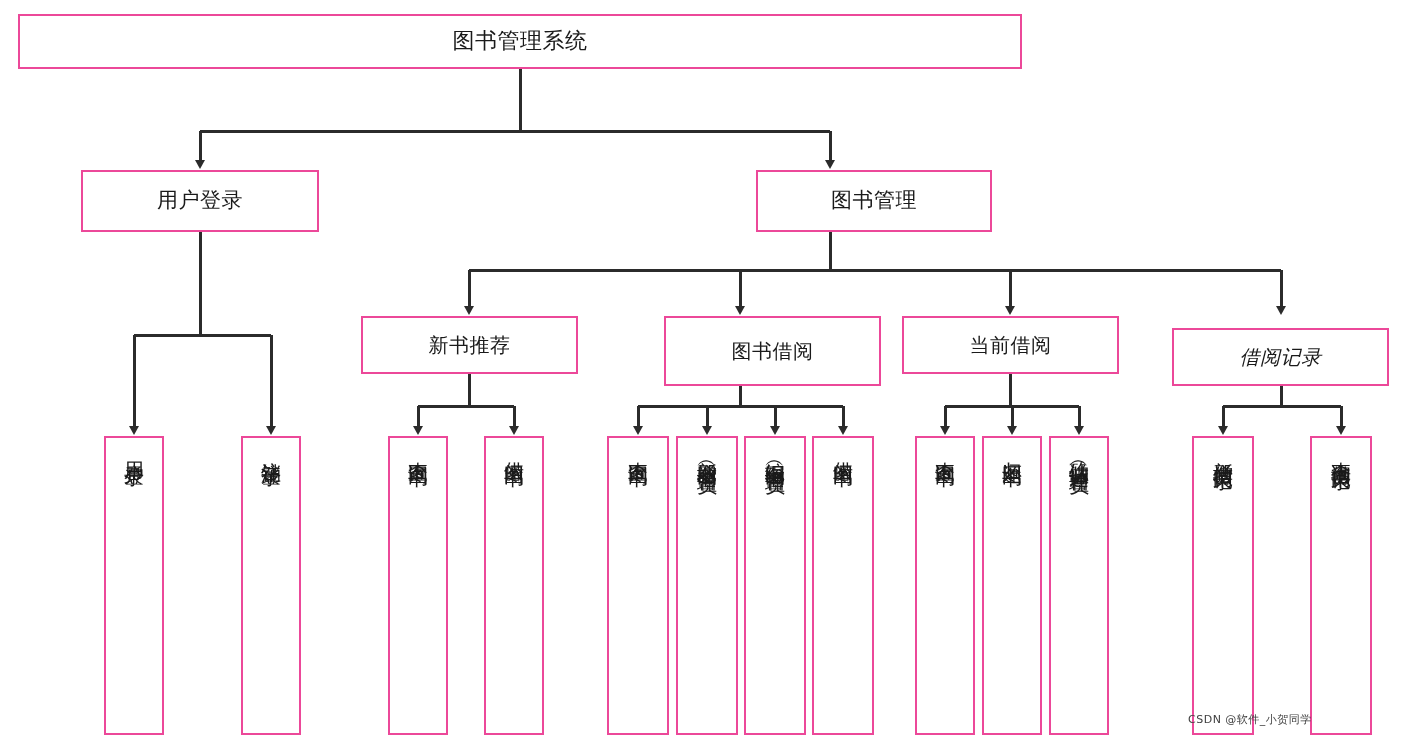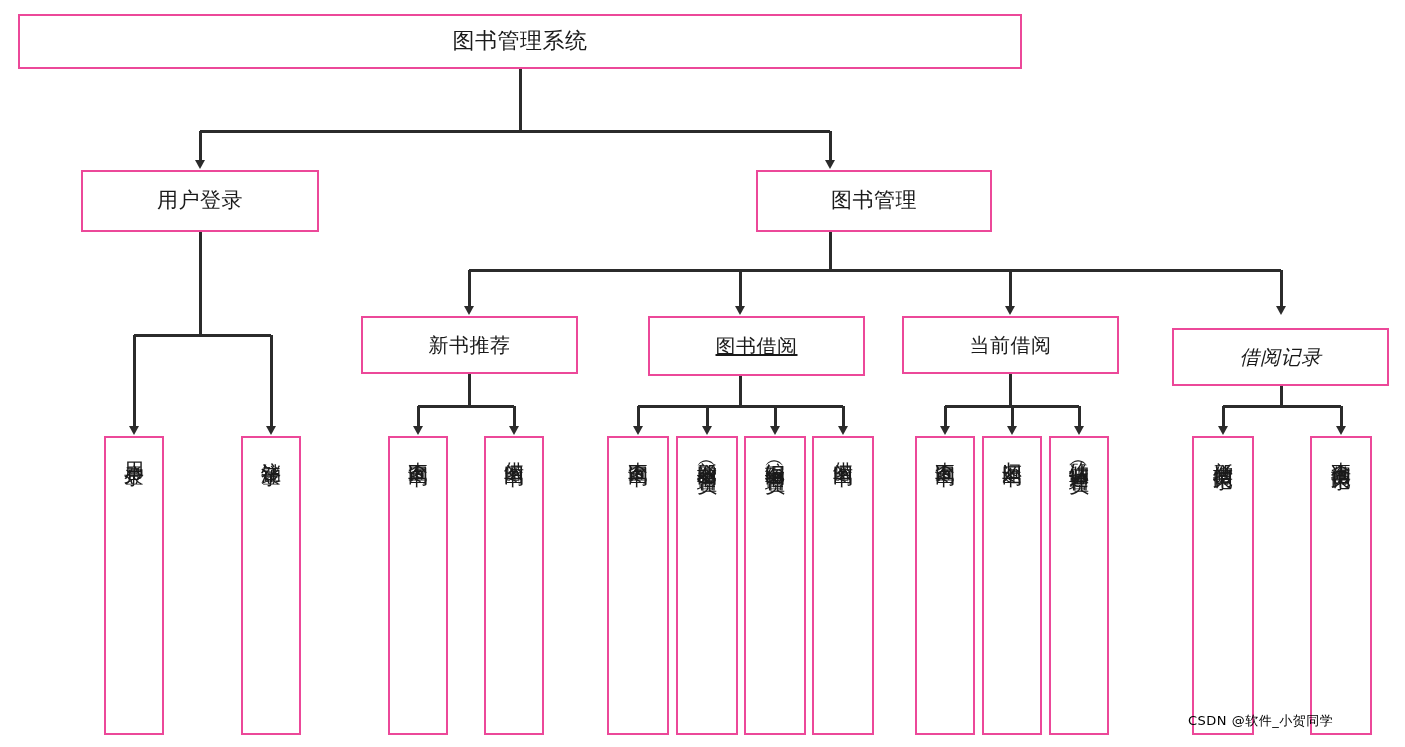--- a/index.html
+++ b/index.html
@@ -56,22 +56,22 @@
     text-orientation: upright;
     font-size: 20px;
     line-height: 1.45;
     letter-spacing: 2px;
     text-align: left;
     white-space: nowrap;
     color: #1a1a1a;
   }
   .watermark {
     position: absolute;
-    font-size: 13px;
-    color: #000000;
+    font-size: 11px;
+    color: #404040;
     white-space: nowrap;
     letter-spacing: 0.5px;
   }
 </style>
 </head>
 <body>
 
 <div id="diagram-root">
 
   <svg id="diagram-canvas" viewBox="0 0 1405 747" xmlns="http://www.w3.org/2000/svg">
@@ -133,21 +133,21 @@
       </div>
       <div class="node-box level2" style="left: 81px; top: 170px; width: 238px; height: 62px;">
         <div class="node-label-h">用户登录</div>
       </div>
       <div class="node-box level2" style="left: 712px; top: 170px; width: 236px; height: 62px; margin-left: 44px;">
         <div class="node-label-h">图书管理</div>
       </div>
       <div class="node-box level3" style="left: 361px; top: 316px; width: 217px; height: 58px;">
         <div class="node-label-h">新书推荐</div>
       </div>
-      <div class="node-box level3" style="left: 648px; top: 316px; width: 217px; height: 60px; text-decoration: underline;">
+      <div class="node-box level3" style="left: 664px; top: 316px; width: 217px; height: 70px;">
         <div class="node-label-h">图书借阅</div>
       </div>
       <div class="node-box level3" style="left: 902px; top: 316px; width: 217px; height: 58px;">
         <div class="node-label-h">当前借阅</div>
       </div>
       <div class="node-box level3" style="left: 1172px; top: 328px; width: 217px; height: 58px; font-style: italic;">
         <div class="node-label-h">借阅记录</div>
       </div>
       <div class="node-box leaf-node leaf" style="left: 104px; top: 436px; width: 60px; height: 299px;">
         <div class="node-label-v">用户登录</div>

